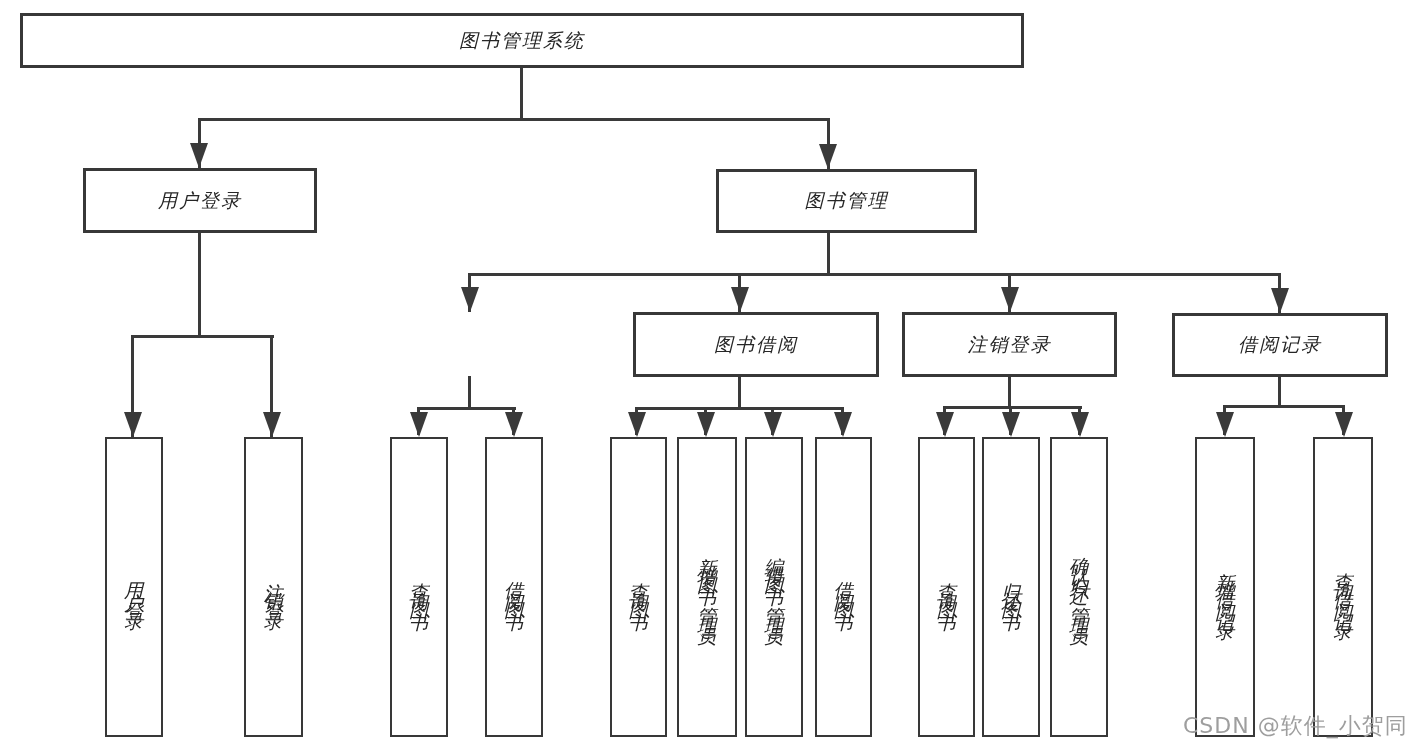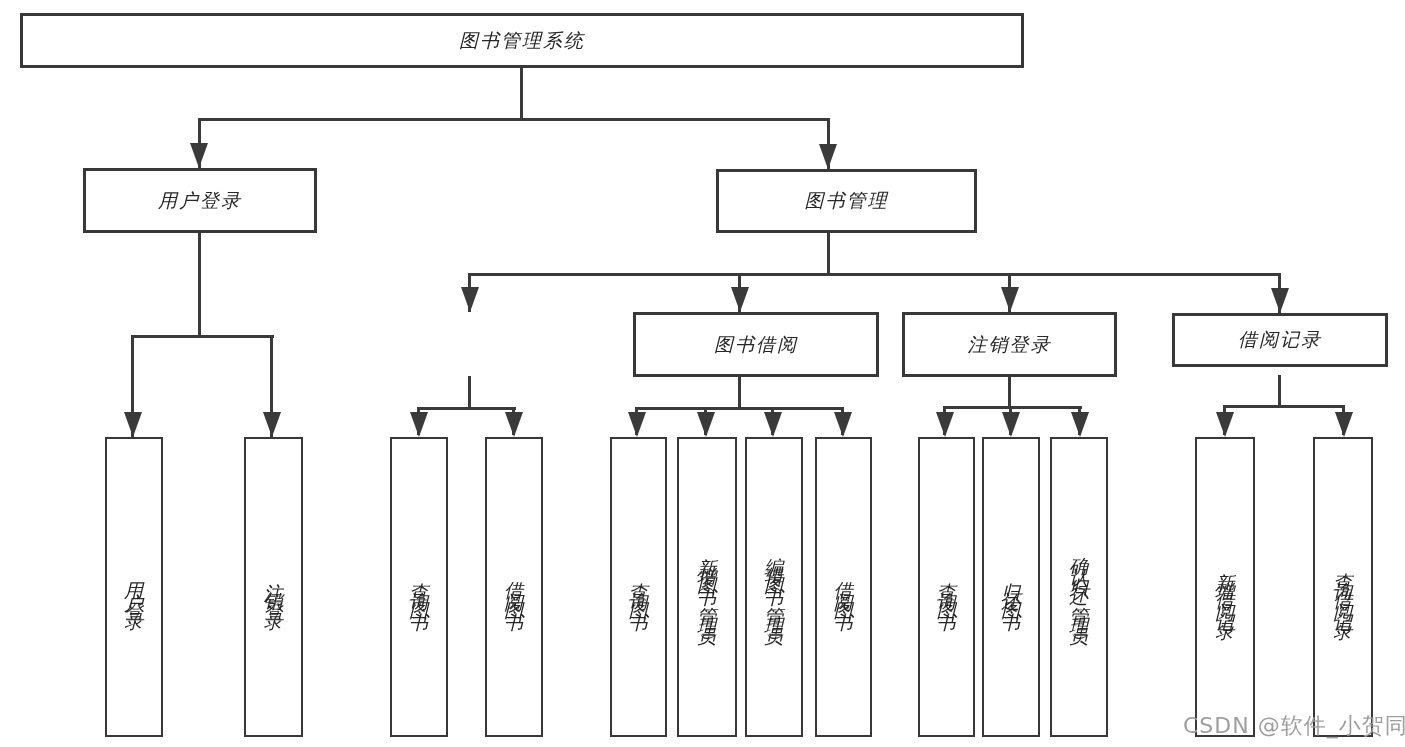--- a/index.html
+++ b/index.html
@@ -105,21 +105,21 @@
   <div class="box parent" style="left:716px;top:169px;width:261px;height:64px">
     <span>图书管理</span>
   </div>
 
   <div class="box parent" style="left:633px;top:312px;width:246px;height:65px">
     <span>图书借阅</span>
   </div>
   <div class="box parent" style="left:902px;top:312px;width:215px;height:65px">
     <span>注销登录</span>
   </div>
-  <div class="box parent" style="left:1172px;top:313px;width:216px;height:54px">
+  <div class="box parent" style="left:1172px;top:313px;width:216px;height:64px">
     <span>借阅记录</span>
   </div>
 
   <div class="box leaf" style="left:105px;width:58px">
     <span class="vtext">用户登录</span>
   </div>
   <div class="box leaf" style="left:244px;width:59px">
     <span class="vtext">注销登录</span>
   </div>
 

